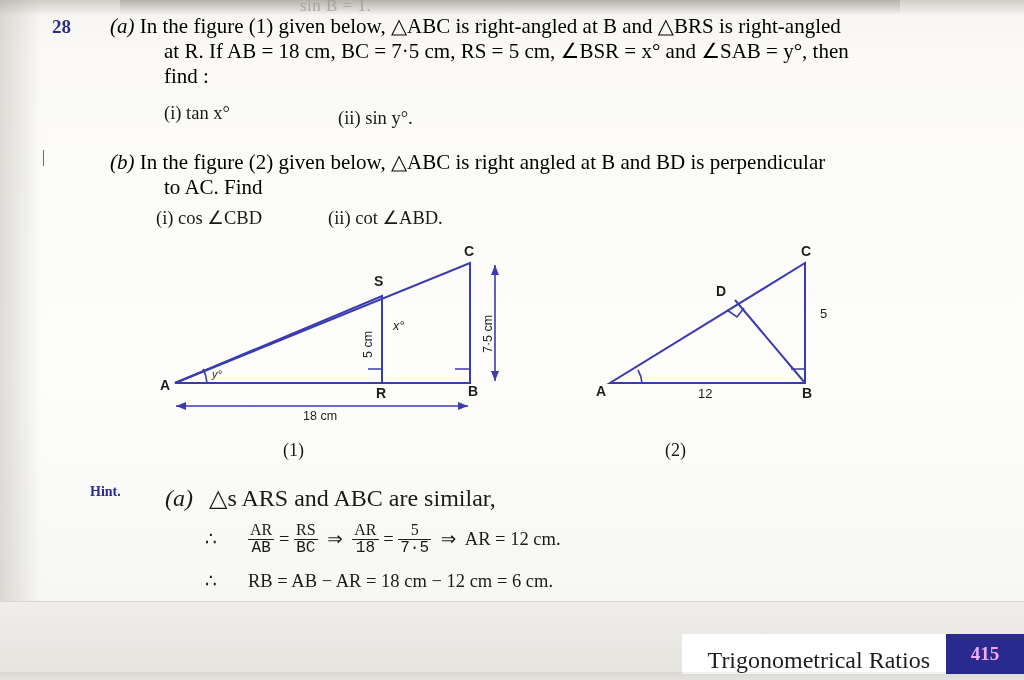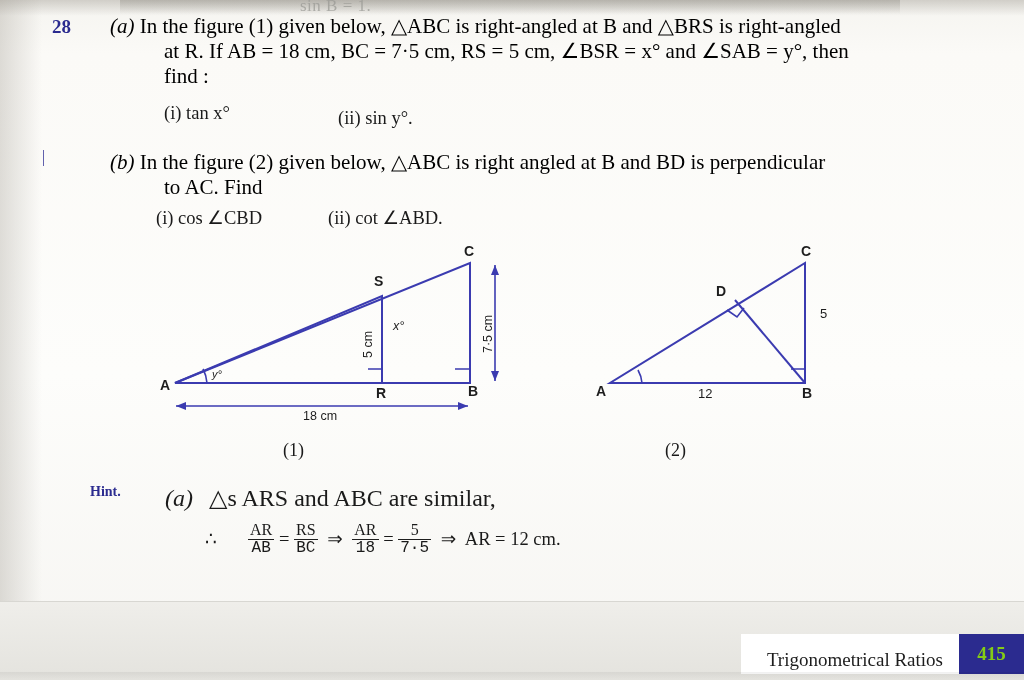--- a/index.html
+++ b/index.html
@@ -150,29 +150,29 @@
   .footer-inner {
     position:absolute;
     right: 0; bottom: 6px;
     display: flex;
     align-items: stretch;
     height: 40px;
   }
   .footer-title {
     display:flex; align-items:center;
     padding: 12px 16px 0 26px;
-    font-size: 19px;
+    font-size: 24px;
     color: #1d1d1d;
     background: #ffffff;
   }
   .footer-page {
     display:flex; align-items:center; justify-content:center;
-    width: 65px;
+    width: 78px;
     background: #2b2b8f;
-    color: #84cc16;
+    color: #f0abfc;
     font-size: 19px;
     font-weight: bold;
   }
   .footer-edge {
     position:absolute;
     left:0; right:0; bottom:0; height: 8px;
     background: linear-gradient(180deg, rgba(0,0,0,0.06), rgba(0,0,0,0));
   }
   svg text { font-family: "Liberation Sans", sans-serif; }
 </style>
@@ -307,20 +307,25 @@
     </span>
     <span>=</span>
     <span class="frac">
       <span class="num">5</span>
       <span class="den">7·5</span>
     </span>
     <span style="margin:0 5px">⇒</span>
     <span>AR = 12 cm.</span>
   </div>
 
+  <div class="hint-line3 math">
+    <span>∴</span>
+    <span style="display:inline-block;width:22px"></span>
+    <span>RB = AB − AR = 18 cm − 12 cm = 6 cm.</span>
+  </div>
 
 </div>
 
 <div class="footer">
   <div class="footer-inner">
     <div class="footer-title">Trigonometrical Ratios</div>
     <div class="footer-page">415</div>
   </div>
   <div class="footer-edge"></div>
 </div>

